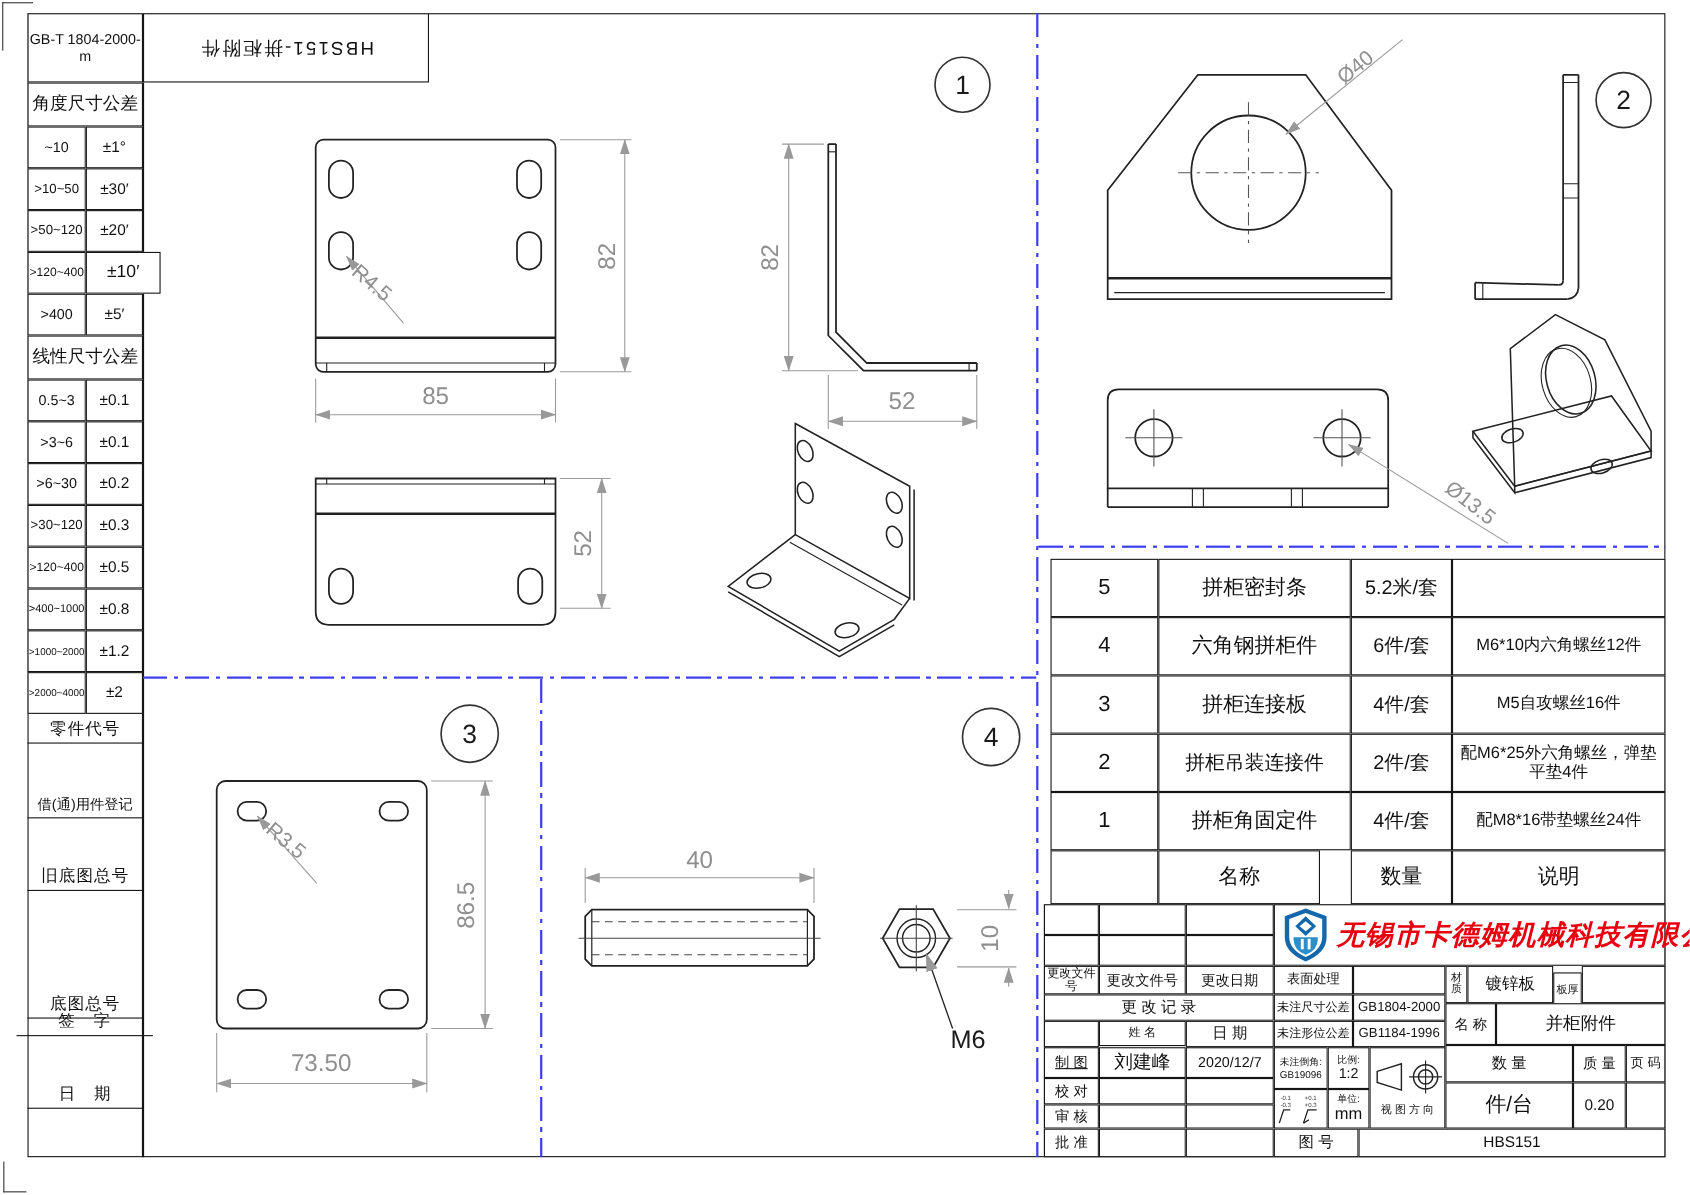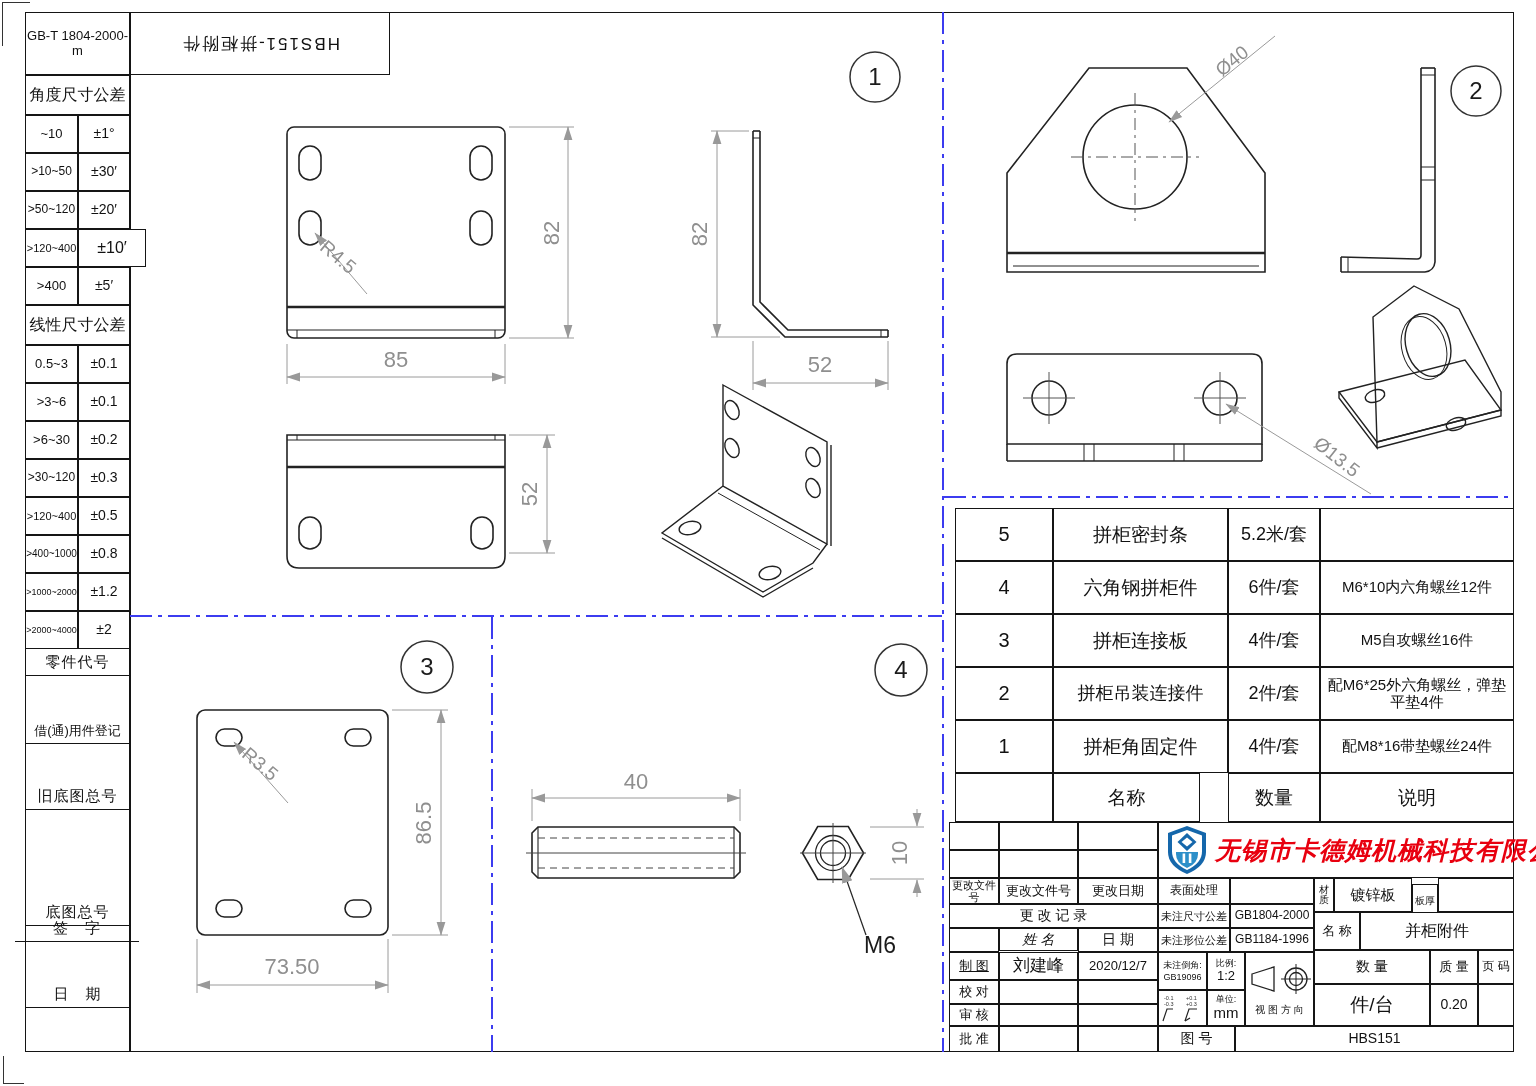--- a/index.html
+++ b/index.html
@@ -457,21 +457,21 @@
 <div class="cell" style="left:999px;top:878px;width:79px;height:26px;font-size:13px;">
     <span>更改文件号</span>
   </div>
 <div class="cell" style="left:1078px;top:878px;width:80px;height:26px;font-size:13px;">
     <span>更改日期</span>
   </div>
 <div class="cell" style="left:949px;top:904px;width:209px;height:24px;font-size:14px;">
     <span>更  改  记  录</span>
   </div>
 <div class="cell" style="left:949px;top:928px;width:50px;height:24px;"></div>
-<div class="cell" style="left:999px;top:928px;width:79px;height:23px;font-size:14px;font-style:italic;">
+<div class="cell" style="left:999px;top:928px;width:79px;height:23px;font-size:11px;">
     <span>姓  名</span>
   </div>
 <div class="cell" style="left:1078px;top:928px;width:80px;height:24px;font-size:14px;">
     <span>日  期</span>
   </div>
 <div class="cell" style="left:949px;top:952px;width:50px;height:28px;font-size:13px;text-decoration:underline;">
     <span>制  图</span>
   </div>
 <div class="cell" style="left:999px;top:952px;width:79px;height:28px;font-size:17px;">
     <span>刘建峰</span>

